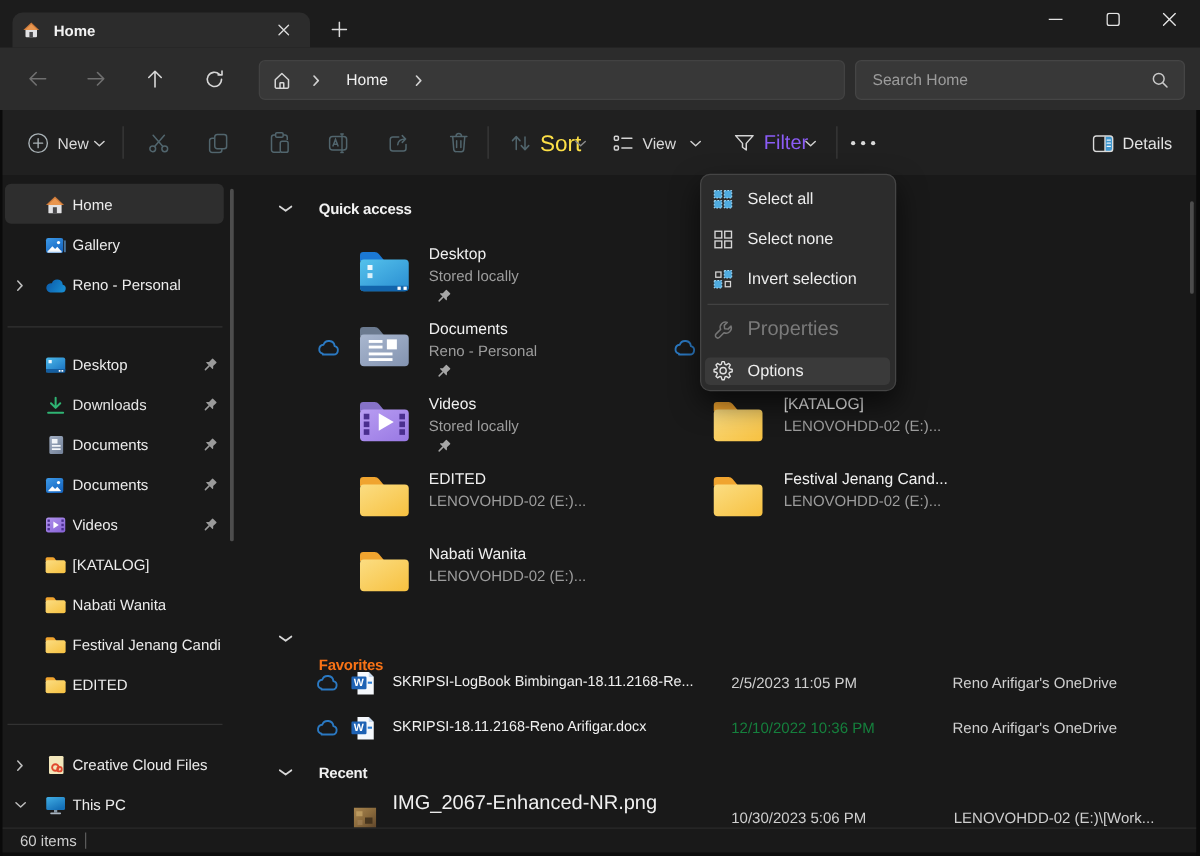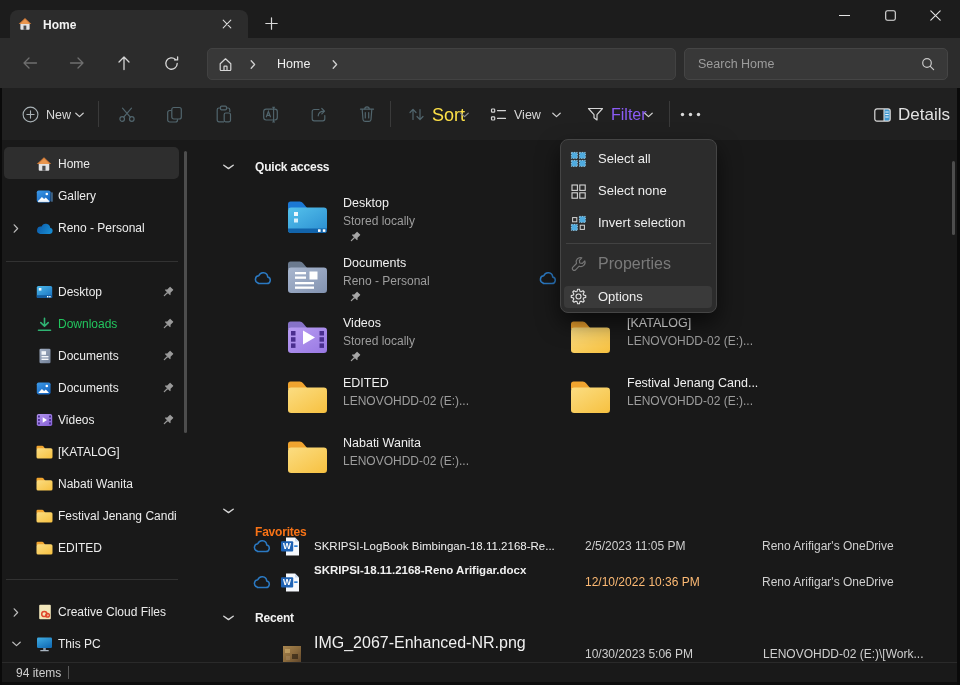--- a/index.html
+++ b/index.html
@@ -144,21 +144,21 @@
 <circle cx="2.5" cy="2.5" r="1.7" fill="#dadada"></circle>
     <circle cx="10.5" cy="2.5" r="1.7" fill="#dadada"></circle>
 <circle cx="18.5" cy="2.5" r="1.7" fill="#dadada"></circle>
   </svg>
 <svg class="a" style="left:874px;top:108px" width="17" height="14" viewBox="0 0 17 14">
 <path d="M10,1 h4 a2,2 0 0 1 2,2 v8 a2,2 0 0 1 -2,2 h-4 z" fill="#3f97cf"></path>
 <path d="M11.7,4 h2.6 M11.7,6.5 h2.6 M11.7,9 h2.6" stroke="#eaf4fb" stroke-width="1" stroke-linecap="round"></path>
 <rect x="0.8" y="0.8" width="15.4" height="12.4" rx="2.2" fill="none" stroke="#dadada" stroke-width="1.2"></rect>
 <path d="M10,1.2 v11.8" stroke="#dadada" stroke-width="1.1"></path>
   </svg>
-<div style="position:absolute;left:898px;top:105.5px;height:18px;line-height:18px;font-size:17px;color:#e2e2e2;font-weight:400;white-space:nowrap;">Details</div>
+<div style="position:absolute;left:898px;top:105.5px;height:18px;line-height:18px;font-size:13px;color:#e2e2e2;font-weight:400;white-space:nowrap;">Details</div>
 <div class="a" style="left:4px;top:147px;width:175px;height:32px;background:#2e2e2e;border-radius:5px"></div>
 <div class="a" style="left:6px;top:261px;width:172px;height:1px;background:#323232"></div>
 <div class="a" style="left:6px;top:579px;width:172px;height:1px;background:#323232"></div>
 <svg style="position:absolute;left:36px;top:156px" width="16" height="16" viewBox="0 0 17 17">
 <path d="M8.5,1.2 L16.2,8.6 H0.8 Z" fill="#cd7a3a"></path>
 <path d="M8.5,2.8 L14.6,8.6 H2.4 Z" fill="#e9964f"></path>
 <path d="M2.9,8.6 H14.1 V14.6 a1,1 0 0 1 -1,1 H3.9 a1,1 0 0 1 -1,-1 Z" fill="#e2e2e4"></path>
 <rect x="6.7" y="10.4" width="3.4" height="5.2" fill="#4a4a4c"></rect>
 </svg>
 <div style="position:absolute;left:58px;top:155px;height:18px;line-height:18px;font-size:12px;color:#ececec;font-weight:400;white-space:nowrap;max-width:131px;overflow:hidden">Home</div>
@@ -208,21 +208,21 @@
 <path d="M4.1,0.7 h3.8 a0.5,0.5 0 0 1 0.5,0.5 v3.6 l1.3,1.3 a0.45,0.45 0 0 1 -0.32,0.77 H2.72 a0.45,0.45 0 0 1 -0.32,-0.77 l1.3,-1.3 V1.2 a0.5,0.5 0 0 1 0.5,-0.5 Z" fill="#9a9a9a"></path>
 <line x1="6" y1="7" x2="6" y2="11.2" stroke="#9a9a9a" stroke-width="1.2" stroke-linecap="round"></line>
     </g>
   </svg>
 <svg class="a" style="left:37px;top:317px" width="15" height="15" viewBox="0 0 15 15">
 <g fill="none" stroke="#2fb473" stroke-width="1.6" stroke-linecap="round" stroke-linejoin="round">
 <path d="M7.5,1.2 V9 M3.8,5.6 L7.5,9.3 L11.2,5.6"></path>
       <path d="M1.5,13.2 h12"></path>
     </g>
   </svg>
-<div style="position:absolute;left:58px;top:315px;height:18px;line-height:18px;font-size:12px;color:#22c55e;font-weight:400;white-space:nowrap;max-width:131px;overflow:hidden">Downloads</div>
+<div style="position:absolute;left:58px;top:315px;height:18px;line-height:18px;font-size:12px;color:#e5e5e5;font-weight:400;white-space:nowrap;max-width:131px;overflow:hidden">Downloads</div>
 <svg style="position:absolute;left:162px;top:318px" width="12" height="12" viewBox="0 0 12 12">
 <g transform="rotate(45 6 6)">
 <path d="M4.1,0.7 h3.8 a0.5,0.5 0 0 1 0.5,0.5 v3.6 l1.3,1.3 a0.45,0.45 0 0 1 -0.32,0.77 H2.72 a0.45,0.45 0 0 1 -0.32,-0.77 l1.3,-1.3 V1.2 a0.5,0.5 0 0 1 0.5,-0.5 Z" fill="#9a9a9a"></path>
 <line x1="6" y1="7" x2="6" y2="11.2" stroke="#9a9a9a" stroke-width="1.2" stroke-linecap="round"></line>
     </g>
   </svg>
 <svg class="a" style="left:38px;top:348px" width="14" height="16" viewBox="0 0 14 16">
 <defs>
       <linearGradient id="docg" x1="0" y1="0" x2="0.8" y2="1">
 <stop offset="0" stop-color="#a3b0c4"></stop>
@@ -508,22 +508,22 @@
 <path d="M5.2,12.6 h8.6 a3.4,3.4 0 0 0 0.9,-6.7 a4.6,4.6 0 0 0 -8.9,-1.1 a3.6,3.6 0 0 0 -0.6,7.1 z" fill="none" stroke="#2b79c2" stroke-width="1.5" stroke-linejoin="round"></path>
   </svg>
 <svg style="position:absolute;left:281px;top:572.5px" width="19" height="19" viewBox="0 0 19 19">
 <path d="M5,0.5 h9 l4,4 V18.5 H5 Z" fill="#f5f8fc"></path>
 <path d="M14,0.5 l4,4 h-4 z" fill="#c8d9ee"></path>
 <rect x="13.2" y="8.3" width="3.4" height="1.7" fill="#2b7cd3"></rect>
 <rect x="13.2" y="11.3" width="3.4" height="1.7" fill="#2b7cd3" opacity="0"></rect>
 <rect x="0" y="4.2" width="12.2" height="10.2" rx="1" fill="#1e62b4"></rect>
 <text x="6.1" y="12.1" font-family="Liberation Sans" font-size="8.5" font-weight="bold" fill="#fff" text-anchor="middle">W</text>
 </svg>
-<div style="position:absolute;left:314px;top:561px;height:18px;line-height:18px;font-size:11.5px;color:#f0f0f0;font-weight:700;white-space:nowrap;">SKRIPSI-18.11.2168-Reno Arifigar.docx</div>
-<div style="position:absolute;left:585px;top:573px;height:18px;line-height:18px;font-size:12px;color:#fdba74;font-weight:400;white-space:nowrap;">12/10/2022 10:36 PM</div>
+<div style="position:absolute;left:314px;top:573px;height:18px;line-height:18px;font-size:11.5px;color:#f0f0f0;font-weight:400;white-space:nowrap;">SKRIPSI-18.11.2168-Reno Arifigar.docx</div>
+<div style="position:absolute;left:585px;top:573px;height:18px;line-height:18px;font-size:12px;color:#15803d;font-weight:400;white-space:nowrap;">12/10/2022 10:36 PM</div>
 <div style="position:absolute;left:762px;top:573px;height:18px;line-height:18px;font-size:12px;color:#cfcfcf;font-weight:400;white-space:nowrap;">Reno Arifigar's OneDrive</div>
 <svg style="position:absolute;left:222.5px;top:615px" width="11" height="6" viewBox="0 0 11 6">
     <path d="M0.8,1.2 L5.5,4.6 L10.2,1.2" fill="none" stroke="#d6d6d6" stroke-width="1.4" stroke-linecap="round" stroke-linejoin="round"></path>
   </svg>
 <div style="position:absolute;left:255px;top:609px;height:18px;line-height:18px;font-size:12px;color:#f2f2f2;font-weight:700;white-space:nowrap;letter-spacing:-0.2px">Recent</div>
 <svg class="a" style="left:283px;top:646px" width="18" height="17" viewBox="0 0 18 17">
 <defs>
       <linearGradient id="img1" x1="0" y1="0" x2="1" y2="1">
 <stop offset="0" stop-color="#a8854f"></stop>
         <stop offset="0.5" stop-color="#8a6a3c"></stop>
@@ -533,21 +533,21 @@
 <rect x="0" y="0" width="18" height="17" fill="url(#img1)"></rect>
 <rect x="2" y="3" width="5" height="4" fill="#c9a86a" opacity="0.7"></rect>
 <rect x="9" y="8" width="6" height="5" fill="#3a2a18" opacity="0.8"></rect>
 <rect x="3" y="10" width="4" height="4" fill="#a5845a" opacity="0.6"></rect>
   </svg>
 <div style="position:absolute;left:314px;top:634px;height:18px;line-height:18px;font-size:16px;color:#f0f0f0;font-weight:400;white-space:nowrap;">IMG_2067-Enhanced-NR.png</div>
 <div style="position:absolute;left:585px;top:645px;height:18px;line-height:18px;font-size:12px;color:#cfcfcf;font-weight:400;white-space:nowrap;">10/30/2023 5:06 PM</div>
 <div style="position:absolute;left:763px;top:645px;height:18px;line-height:18px;font-size:12px;color:#cfcfcf;font-weight:400;white-space:nowrap;">LENOVOHDD-02 (E:)\[Work...</div>
 <div class="a" style="left:952px;top:161px;width:3px;height:74px;background:#4d4d4d;border-radius:2px"></div>
 <div class="a" style="left:0;top:662px;width:960px;height:20px;background:#191919;border-top:1px solid #2a2a2a"></div>
-<div style="position:absolute;left:16px;top:663.5px;height:18px;line-height:18px;font-size:12px;color:#cfcfcf;font-weight:400;white-space:nowrap;">94 items</div>
+<div style="position:absolute;left:16px;top:663.5px;height:18px;line-height:18px;font-size:12px;color:#cfcfcf;font-weight:400;white-space:nowrap;">60 items</div>
 <div class="a" style="left:68px;top:666px;width:1px;height:13px;background:#5a5a5a"></div>
 <div class="a" style="left:0;top:682px;width:960px;height:3px;background:#0d0d0d"></div>
 <div class="a" style="left:0;top:88px;width:2px;height:597px;background:#0a0a0a"></div>
 <div class="a" style="left:957px;top:88px;width:3px;height:597px;background:#0a0a0a"></div>
 <div class="a" style="left:560px;top:139px;width:157px;height:174px;background:#2c2c2c;border:1px solid #454545;border-radius:8px;box-shadow:0 10px 22px rgba(0,0,0,0.6)"></div>
 <svg class="a" style="left:570px;top:151px" width="17" height="17" viewBox="0 0 17 17">
 <rect x="1.4" y="1.4" width="6.0" height="6.0" fill="#4fabdf" stroke="#a9dcf8" stroke-width="0.8" stroke-dasharray="1.3,1.2"></rect>
     <rect x="9.4" y="1.4" width="6.0" height="6.0" fill="#4fabdf" stroke="#a9dcf8" stroke-width="0.8" stroke-dasharray="1.3,1.2"></rect>
     <rect x="1.4" y="9.4" width="6.0" height="6.0" fill="#4fabdf" stroke="#a9dcf8" stroke-width="0.8" stroke-dasharray="1.3,1.2"></rect>
     <rect x="9.4" y="9.4" width="6.0" height="6.0" fill="#4fabdf" stroke="#a9dcf8" stroke-width="0.8" stroke-dasharray="1.3,1.2"></rect>

